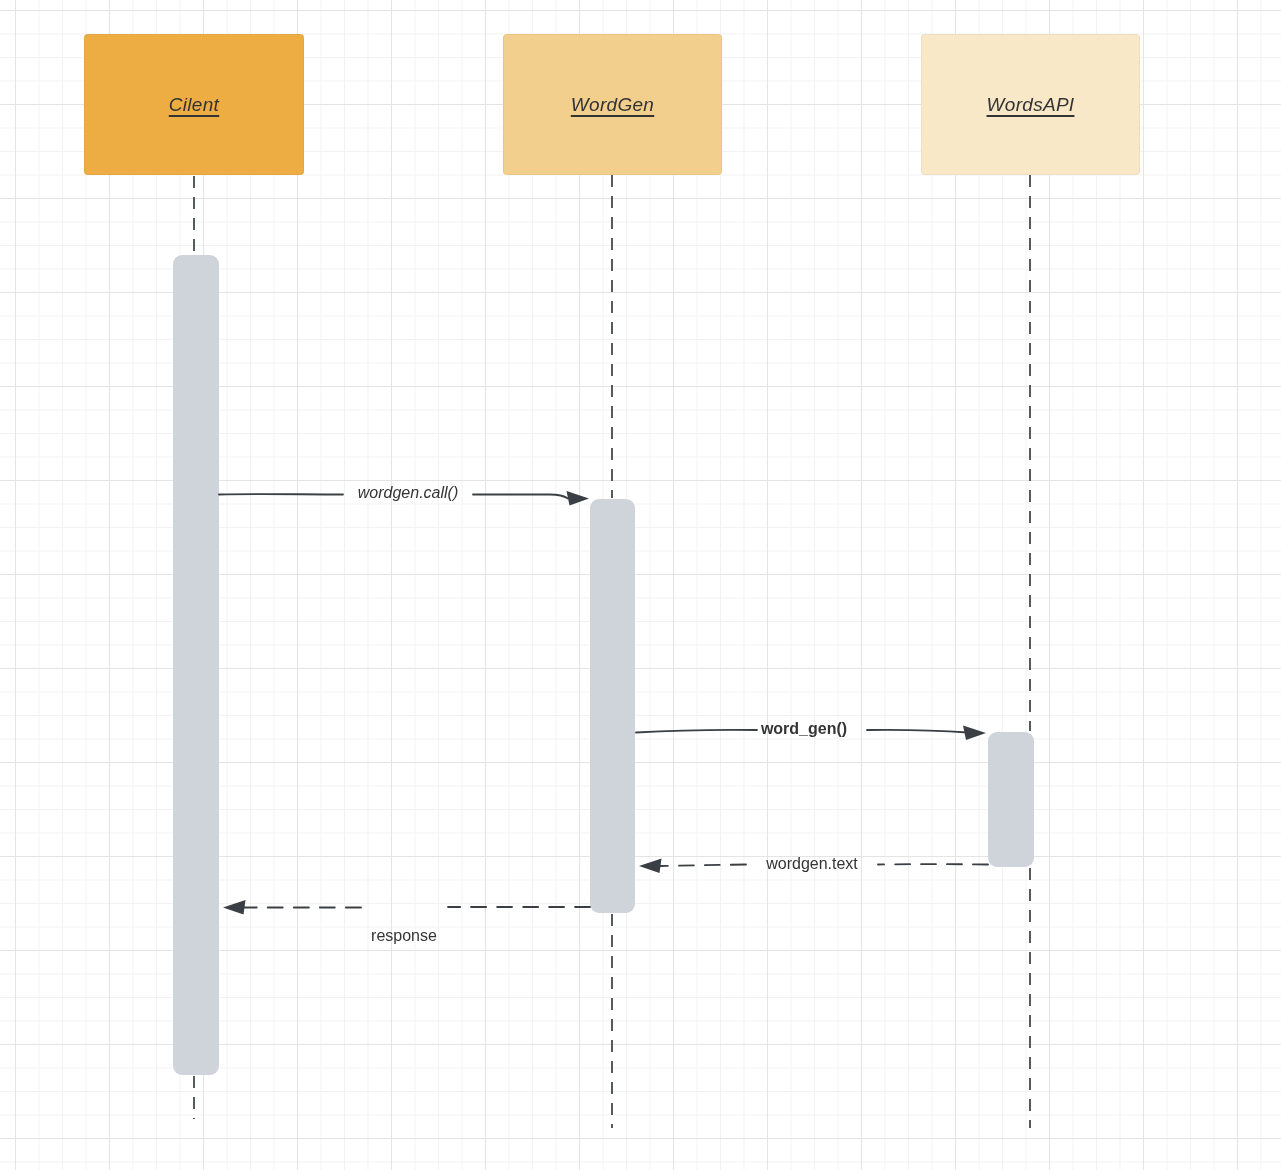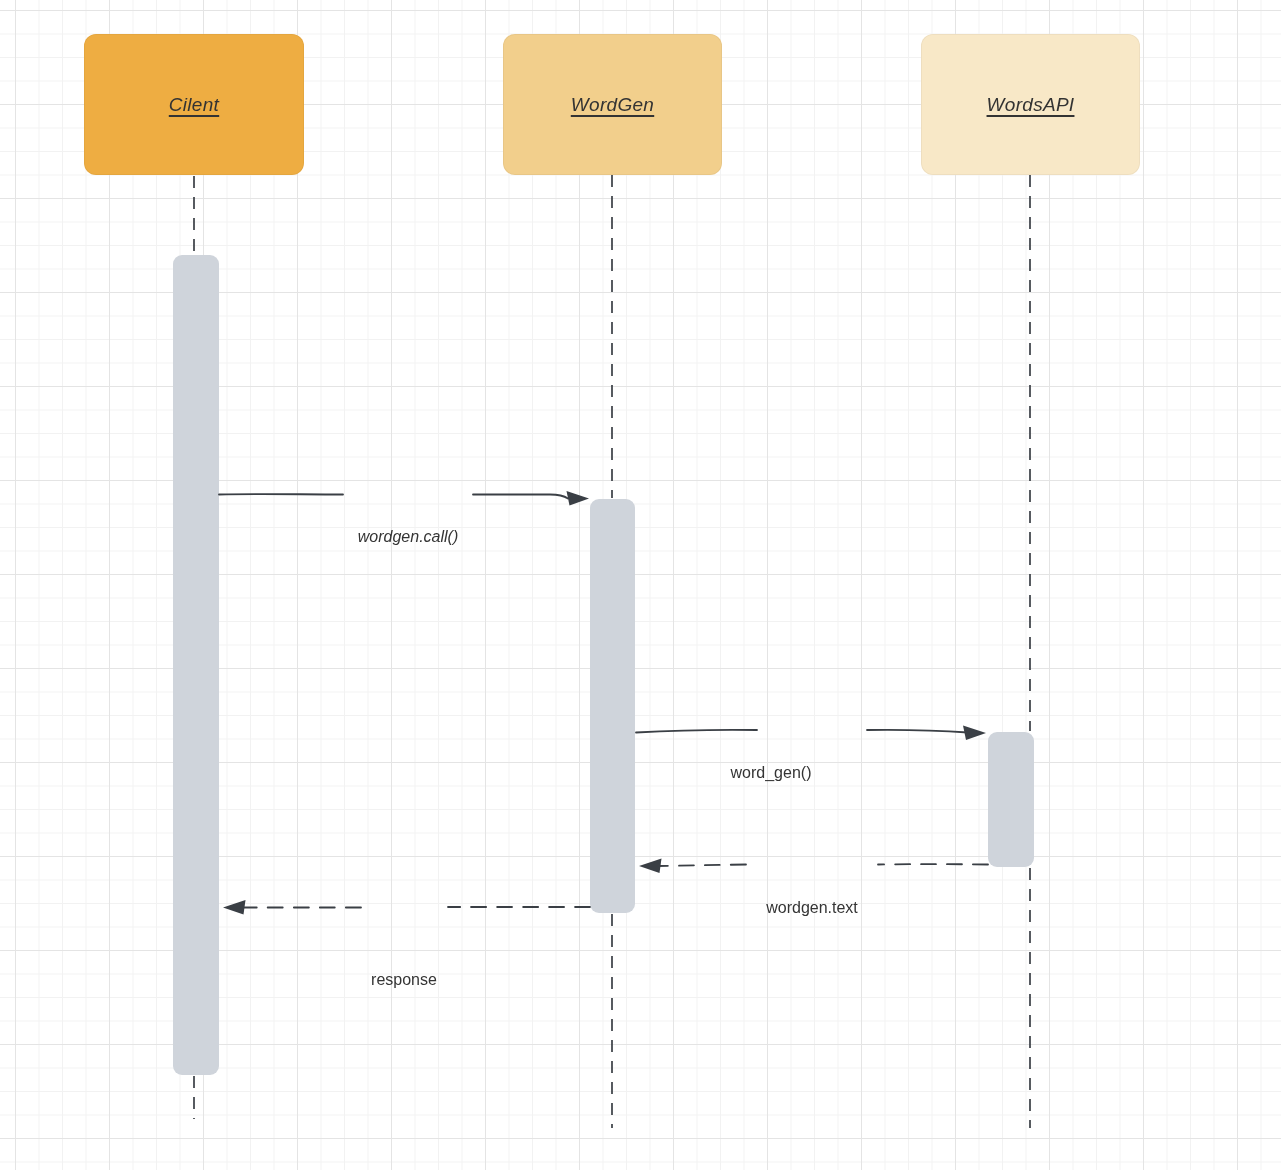--- a/index.html
+++ b/index.html
@@ -21,21 +21,21 @@
       linear-gradient(to right,#e4e4e4 1px,transparent 1px),
       linear-gradient(to bottom,#e4e4e4 1px,transparent 1px),
       linear-gradient(to right,#f2f2f2 1px,transparent 1px),
       linear-gradient(to bottom,#f2f2f2 1px,transparent 1px);
     background-size:94px 94px,94px 94px,23.5px 23.5px,23.5px 23.5px;
     background-position:15px 10px,15px 10px,15px 10px,15px 10px;
   }
   .actor-box{
     position:absolute;
     height:141px;width:220px;
-    border-radius:12px;
+    border-radius:4px;
     display:flex;align-items:center;justify-content:center;
     box-shadow:inset 0 0 0 1px rgba(0,0,0,0.04);
   }
   .actor-box .actor-label{
     font-size:19px;
     font-style:italic;
     color:#333333;
     text-decoration:underline;
     text-underline-offset:4px;
     text-decoration-thickness:1.5px;
@@ -65,21 +65,20 @@
   .msgline.dashed{stroke-dasharray:15 11;}
   .arrowhead{fill:var(--line);stroke:none;}
 
   .msg-label{
     position:absolute;
     transform:translate(-50%,-50%);
     font-size:16px;
     color:var(--text);
     white-space:nowrap;
     line-height:20px;
-    margin-top:44px;
   }
   .msg-label.italic{font-style:italic;}
 </style>
 </head>
 <body>
 
 <div class="canvas">
 
   <svg class="layer">
 
@@ -129,17 +128,17 @@
     <span class="actor-label">Cilent</span>
   </div>
   <div class="actor-box" id="box-wordsapi" style="background: rgb(248, 232, 199);">
     <span class="actor-label">WordsAPI</span>
   </div>
   <div class="actor-box" id="box-wordgen" style="background: rgb(242, 207, 140);">
     <span class="actor-label">WordGen</span>
   </div>
 
   <div class="msg-label italic" style="left:408px;top:493px;">wordgen.call()</div>
-  <div class="msg-label" style="left:771px;top:729px;">word_gen()</div>
+  <div class="msg-label" style="left:804px;top:729px;font-weight:bold;">word_gen()</div>
   <div class="msg-label" style="left:812px;top:864px;">wordgen.text</div>
   <div class="msg-label" style="left:404px;top:936px;">response</div>
 
 </div>
 
 </body></html>

